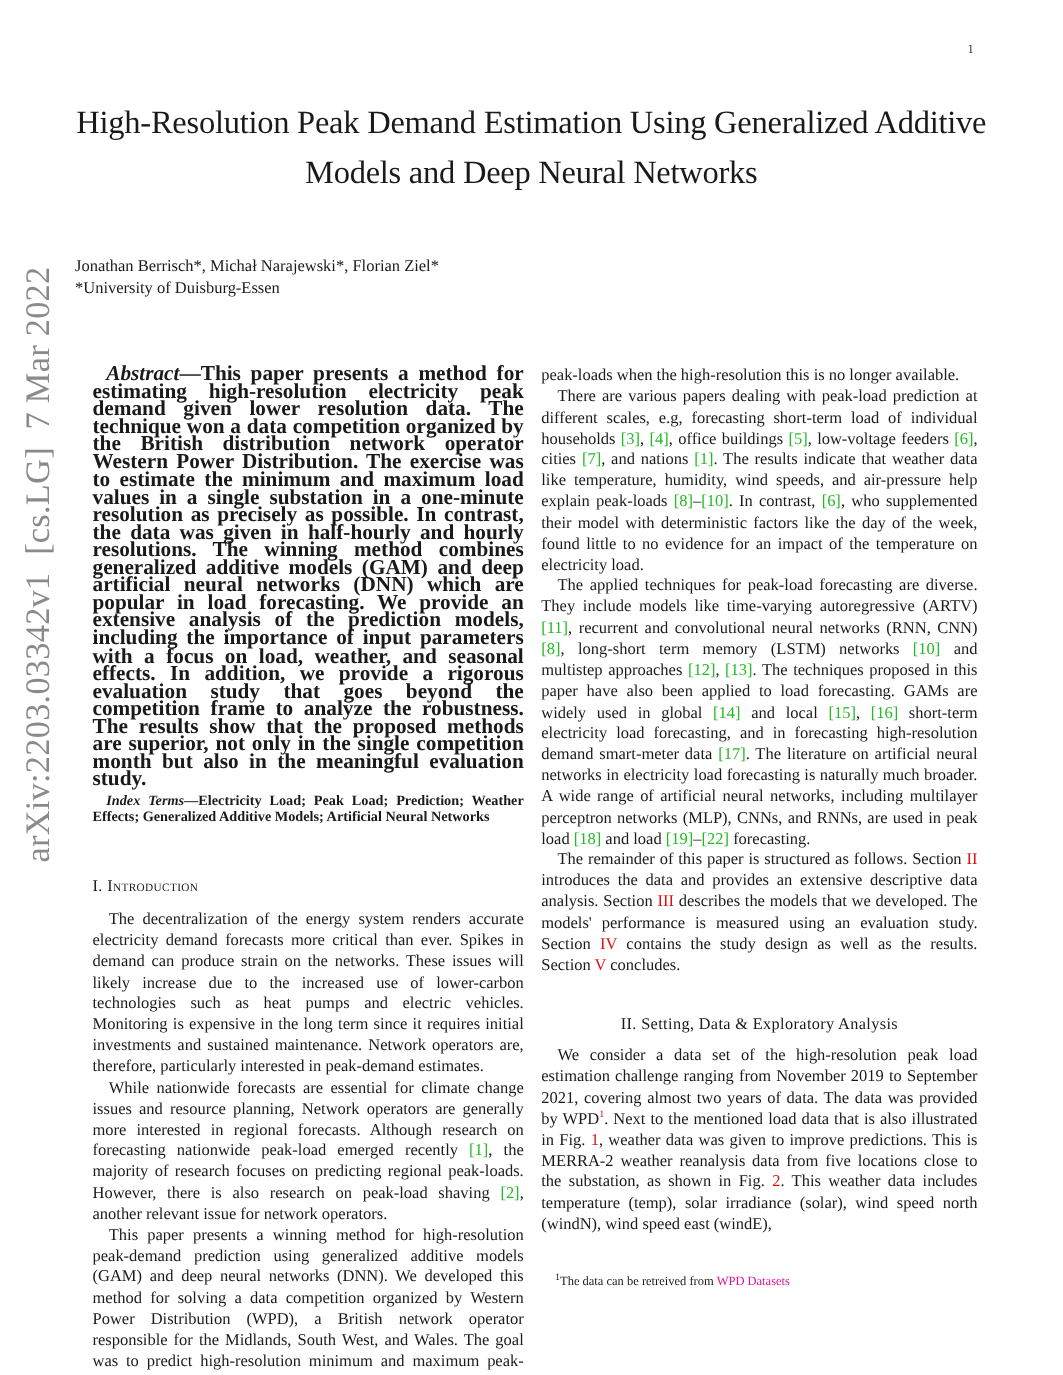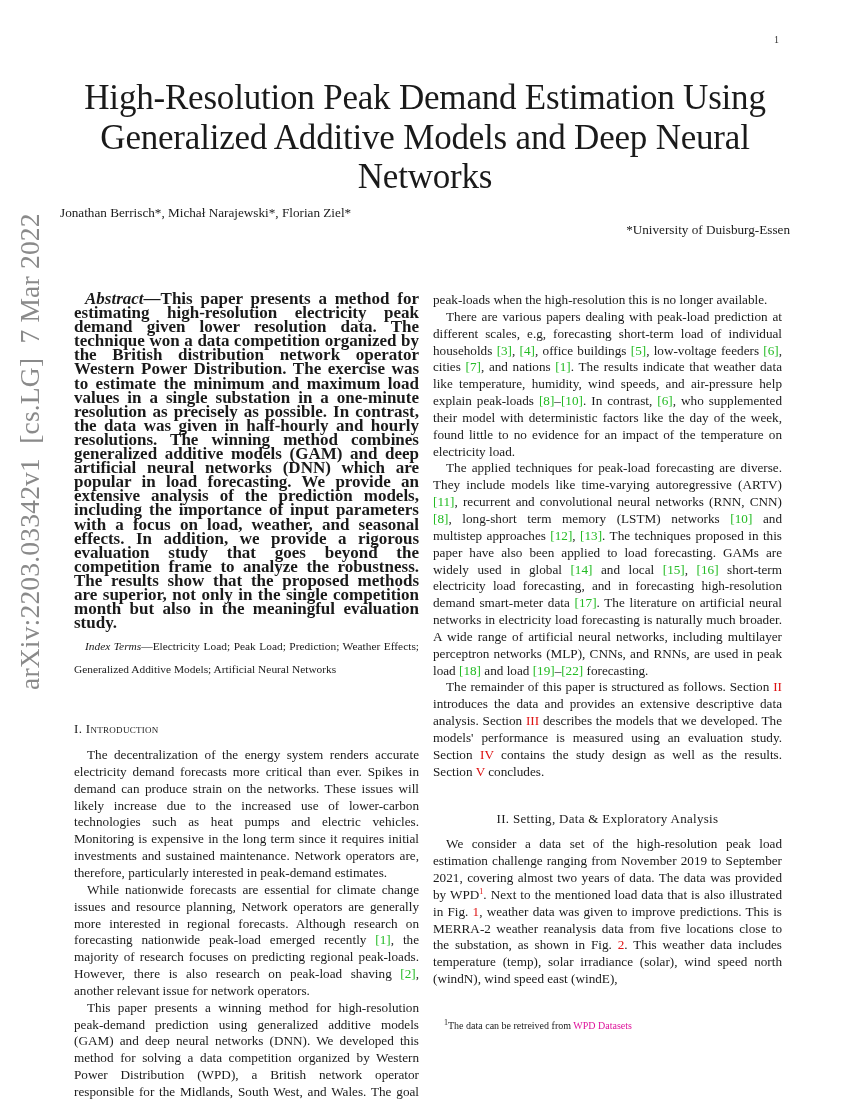--- a/index.html
+++ b/index.html
@@ -3,31 +3,31 @@
 <meta charset="utf-8">
 <style>
   html, body { margin: 0; padding: 0; background: #ffffff; }
   body { width: 850px; height: 1100px; position: relative; overflow: hidden;
          font-family: "Liberation Serif", "DejaVu Serif", serif; color: #1a1a1a; }
   .page-num { position: absolute; top: 34px; left: 774px; font-size: 10px; color: #333; }
   .arxiv-stamp { position: absolute; left: 8px; top: 690px; width: 400px; height: 44px;
                  transform: rotate(-90deg); transform-origin: 0 0;
                  font-size: 27.5px; color: #8a8a8a; white-space: pre; letter-spacing: 0.2px; line-height: 44px; }
   .title { position: absolute; top: 78px; left: 60px; width: 730px; text-align: center;
-           font-size: 35px; line-height: 39.5px; font-weight: normal; margin: 0; letter-spacing: -0.2px; }
+           font-size: 26px; line-height: 39.5px; font-weight: normal; margin: 0; letter-spacing: -0.2px; }
   .authors { position: absolute; top: 204px; left: 60px; width: 730px; text-align: left;
              font-size: 13.2px; line-height: 17px; }
-  .affil { position: absolute; top: 221px; left: 60px; width: 730px; text-align: right;
+  .affil { position: absolute; top: 221px; left: 60px; width: 730px; text-align: left;
            font-size: 13.2px; line-height: 17px; }
   .col { position: absolute; top: 292px; font-size: 13.2px; line-height: 16.85px; text-align: justify; }
   .col-left { left: 74px; width: 345px; }
   .col-right { left: 433px; width: 349px; }
   .abstract { font-weight: bold; font-size: 17px; line-height: 14.1px; text-align: justify; margin: 0; text-indent: 11px; }
   .abstract .lead { font-style: italic; }
-  .index-terms { font-weight: normal; font-size: 11.4px; line-height: 23px; text-align: justify; margin: 5px 0 0 0; text-indent: 11px; }
+  .index-terms { font-weight: bold; font-size: 11.4px; line-height: 13px; text-align: justify; margin: 5px 0 0 0; text-indent: 11px; }
   .index-terms .lead { font-style: italic; }
   .section-head { text-align: left; font-size: 13px; margin: 40px 0 9px 0; letter-spacing: 0.3px; }
   .section-head .sc { font-variant: small-caps; }
   p.body { margin: 0; text-indent: 13px; }
   p.body.noindent { text-indent: 0; }
   .cite { color: #22bb22; }
   .ref { color: #dd1111; }
   .link { color: #dd1199; }
   sup { font-size: 8px; line-height: 0; }
   .section-head-right { text-align: center; font-size: 13px; margin: 31px 0 8px 0; letter-spacing: 0.3px; }

